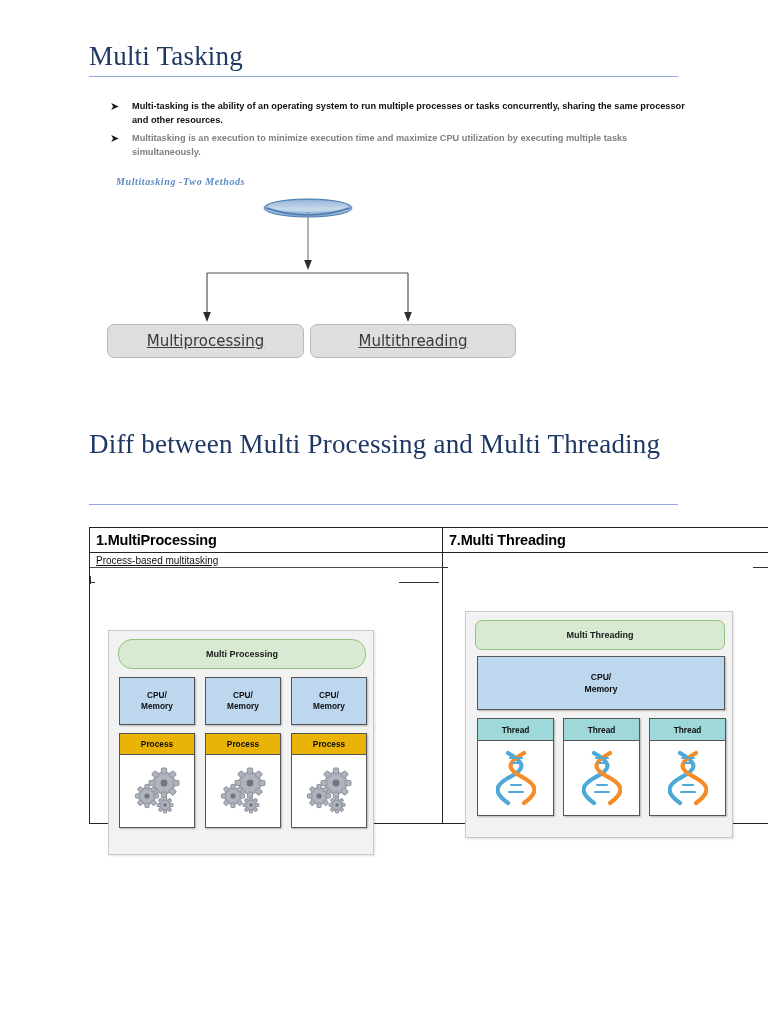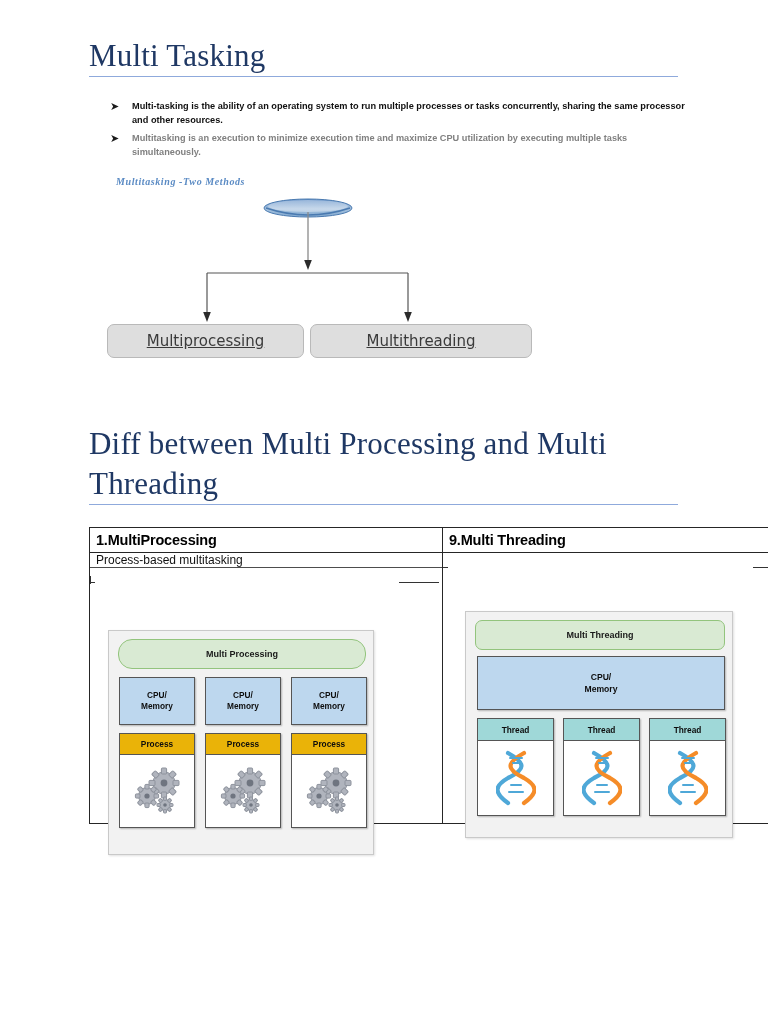--- a/index.html
+++ b/index.html
@@ -19,21 +19,21 @@
     position: absolute;
     inset: 0;
     background: #ffffff;
   }
 
   
   .h1 {
     position: absolute;
     left: 89px;
     font-family: "Liberation Serif", serif;
-    font-size: 31px;
+    font-size: 27px;
     font-weight: 400;
     color: #1f3864;
     letter-spacing: 0.2px;
     line-height: 40px;
     white-space: pre-wrap;
   }
   #title-1 { top: 36px; }
   #title-2 { top: 424px; width: 600px; }
 
   .hr-blue {
@@ -108,21 +108,21 @@
     display: flex;
     align-items: center;
     justify-content: center;
     font-family: "DejaVu Sans", sans-serif;
     font-size: 15px;
     color: #3a3a3a;
     box-sizing: border-box;
     text-decoration: underline;
   }
   #tree-box-mp { left: 17px;  top: 126px; width: 197px; }
-  #tree-box-mt { left: 220px; top: 126px; width: 222px; }
+  #tree-box-mt { left: 220px; top: 126px; width: 206px; }
 
   
   .cmp-table {
     position: absolute;
     left: 89px;
     top: 527px;
     width: 708px;
     height: 297px;
     border: 1.4px solid #262626;
     box-sizing: border-box;
@@ -155,22 +155,23 @@
   }
   .cmp-sub {
     height: 15px;
     border-bottom: 1px solid #4d4d4d;
     display: flex;
     align-items: center;
     padding-left: 6px;
     box-sizing: border-box;
   }
   .cmp-sub-text {
-    font-size: 12px;
+    font-size: 10px;
     color: #111;
+    text-decoration: underline;
   }
   .cmp-body {
     flex: 1;
     position: relative;
   }
   
   .stray {
     position: absolute;
     height: 1.3px;
     background: #333;
@@ -558,21 +559,21 @@
                 </svg>
               </div>
             </div>
           </div>
         </div>
       </div>
     </div>
 
     <div class="cmp-col">
       <div class="cmp-head">
-        <span class="cmp-head-text">9.Multi Threading</span>
+        <span class="cmp-head-text">7.Multi Threading</span>
       </div>
       <div class="cmp-body">
         <div class="stray stray-left"></div>
         <div class="stray stray-right"></div>
 
         <div class="concept" id="concept-mt">
           <div class="green-bar" id="green-mt">
             <span class="green-bar-text">Multi Threading</span>
           </div>
 

